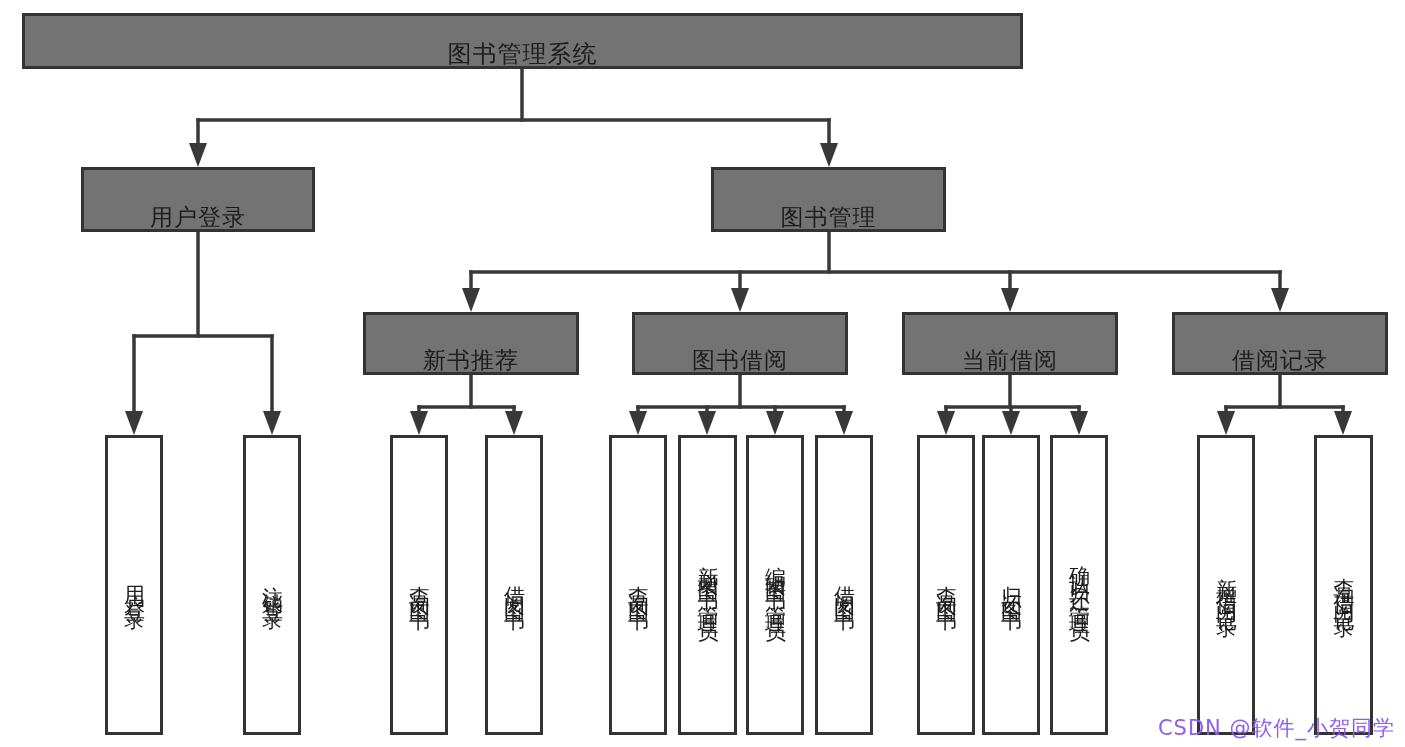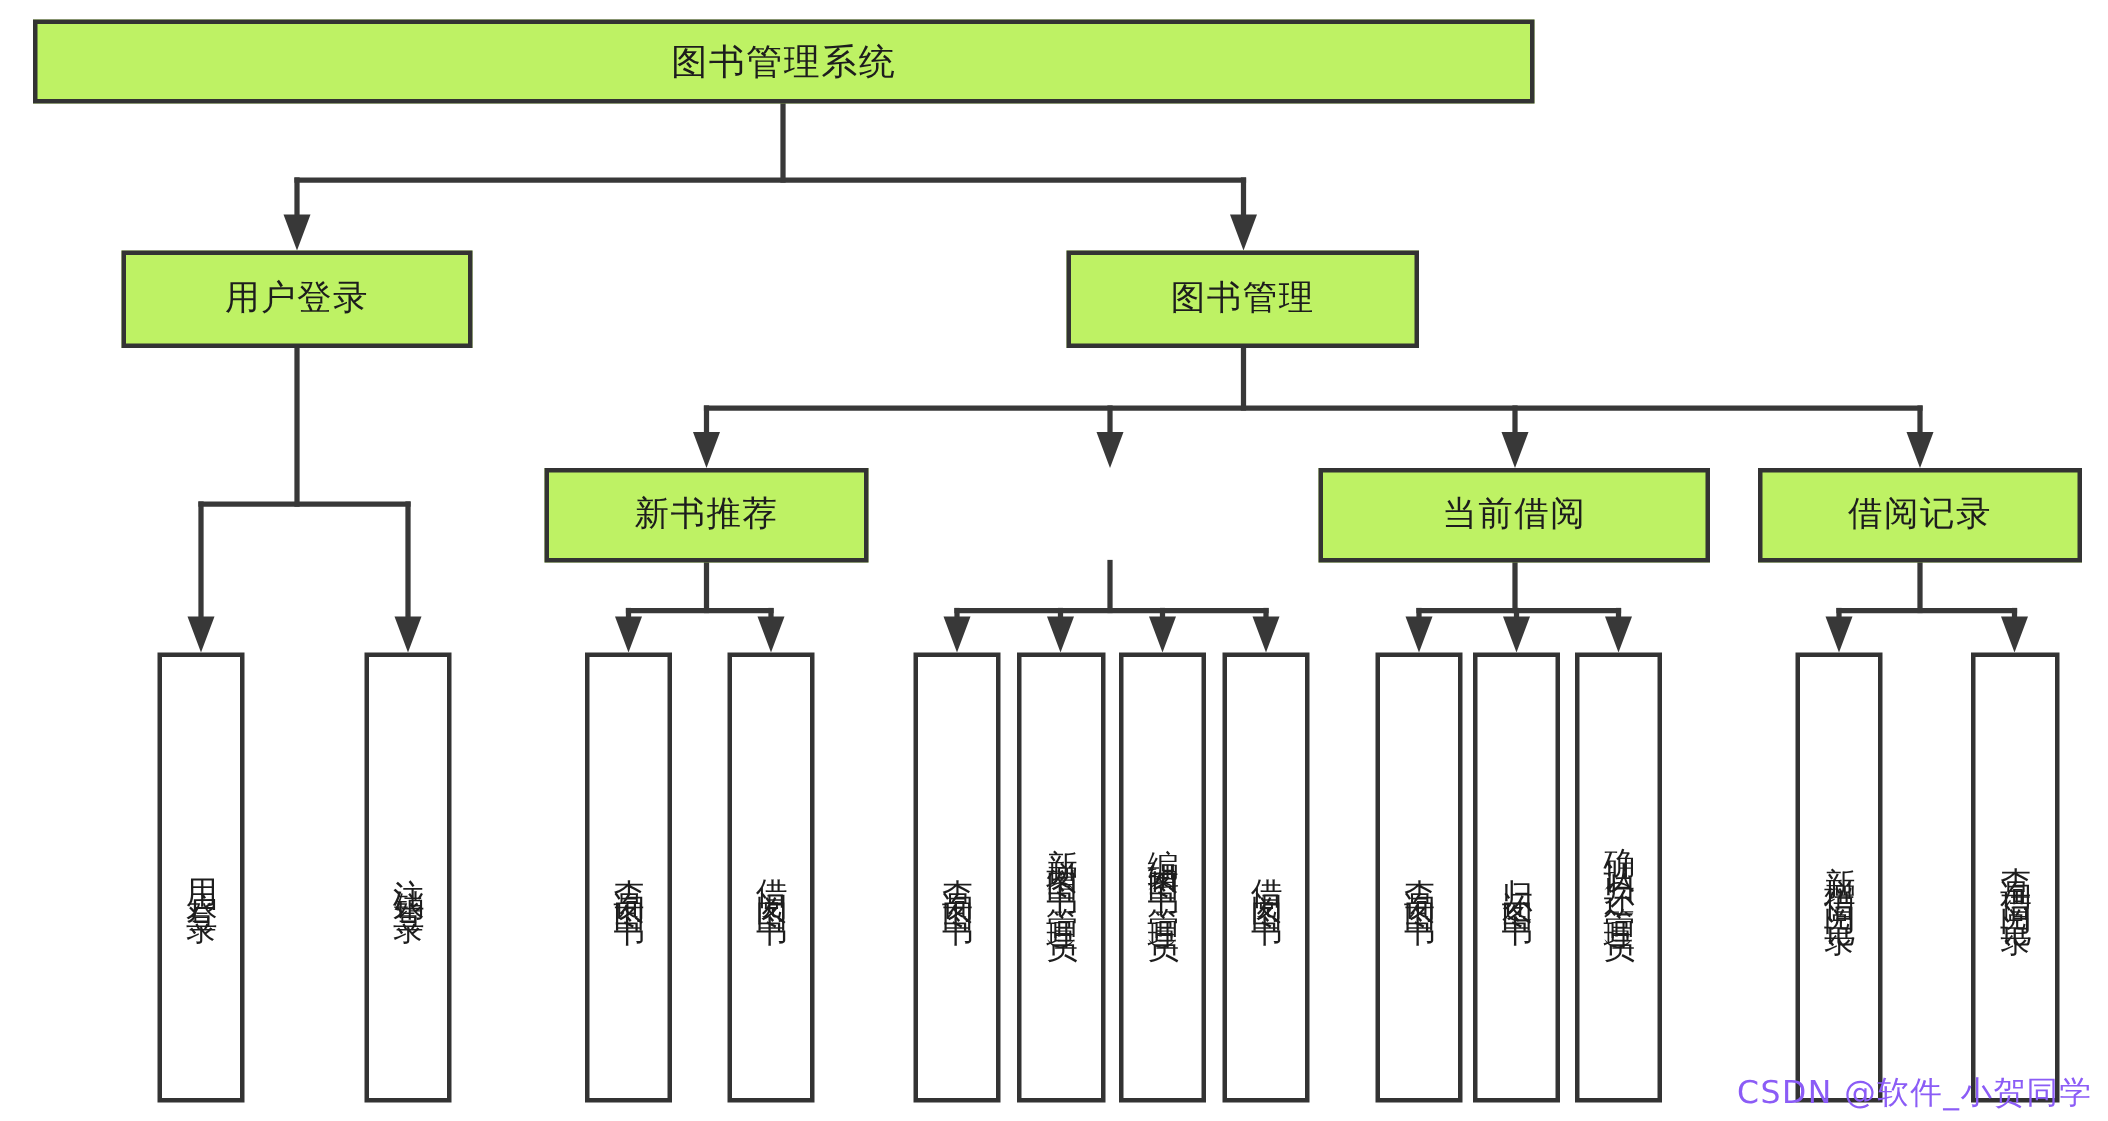--- a/index.html
+++ b/index.html
@@ -6,24 +6,24 @@
   .stage{
     position:relative;
     width:1405px;height:747px;
     background:#ffffff;
     font-family:"DejaVu Sans","Liberation Sans",sans-serif;
     overflow:hidden;
   }
   .connectors{position:absolute;left:0;top:0;width:1405px;height:747px;}
   .box{
     position:absolute;
-    background:#bef264;
+    background:#737373;
     border:3px solid #333333;
     box-sizing:border-box;
-    display:flex;align-items:center;justify-content:center;
+    display:flex;align-items:flex-end;justify-content:center;
     color:#1d1d1d;
   }
   .box .hlabel{
     font-size:23px;
     letter-spacing:1px;
     white-space:nowrap;
     line-height:1;
   }
   .root .hlabel{font-size:24px;}
   .leaf{
@@ -132,21 +132,24 @@
   <div class="box" style="left:81px;top:167px;width:234px;height:65px">
     <span class="hlabel">用户登录</span>
   </div>
   <div class="box" style="left:363px;top:312px;width:216px;height:63px">
     <span class="hlabel">新书推荐</span>
   </div>
 
   <div class="box" style="left:711px;top:167px;width:235px;height:65px">
     <span class="hlabel">图书管理</span>
   </div>
-  <div class="box" style="left:879px;top:312px;width:261px;height:63px">
+  <div class="box" style="left:632px;top:312px;width:216px;height:63px">
+    <span class="hlabel">图书借阅</span>
+  </div>
+  <div class="box" style="left:902px;top:312px;width:216px;height:63px">
     <span class="hlabel">当前借阅</span>
   </div>
   <div class="box" style="left:1172px;top:312px;width:216px;height:63px">
     <span class="hlabel">借阅记录</span>
   </div>
 
   <div class="leaf" style="left:105px;width:58px">
     <span class="vtext">用户登录</span>
   </div>
   <div class="leaf" style="left:243px;width:58px">

